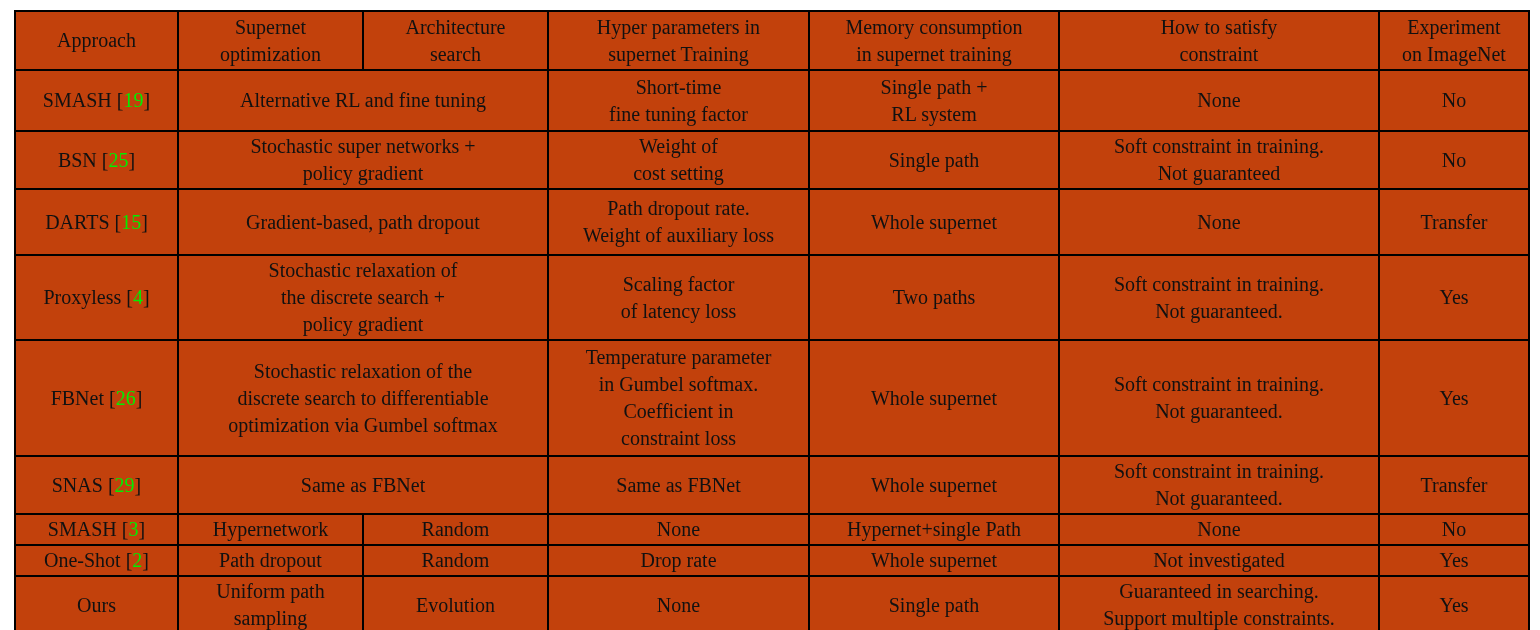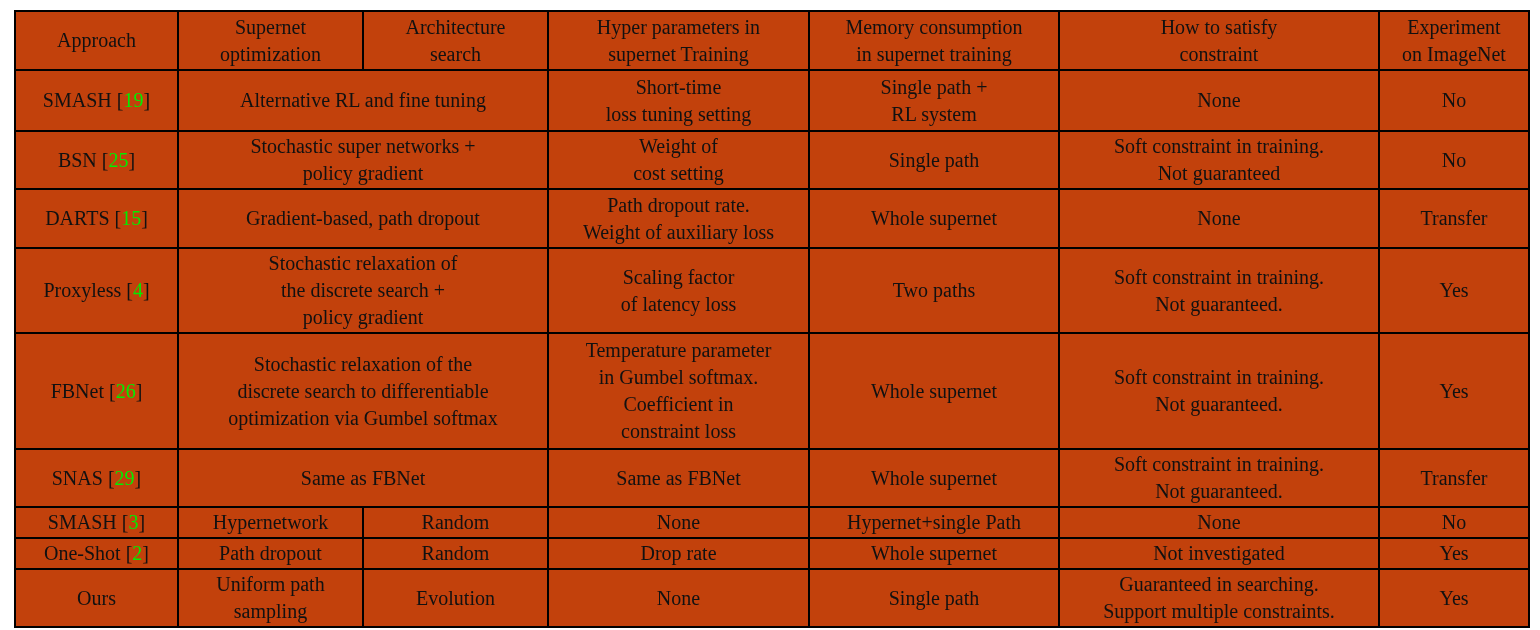--- a/index.html
+++ b/index.html
@@ -34,21 +34,21 @@
     line-height: 1.35;
     white-space: pre-line;
     padding: 1px 4px;
     overflow: hidden;
   }
   .cite-num { color: #00EE00; }
   
   tr.h-head  { height: 59px; }
   tr.h-enas  { height: 61px; }
   tr.h-bsn   { height: 58px; }
-  tr.h-darts { height: 59px; }
+  tr.h-darts { height: 66px; }
   tr.h-proxy { height: 84px; }
   tr.h-fbnet { height: 116px; }
   tr.h-snas  { height: 58px; }
   tr.h-smash { height: 31px; }
   tr.h-oneshot { height: 29px; }
   tr.h-ours  { height: 55px; }
 </style>
 </head>
 <body>
 
@@ -79,21 +79,21 @@
         <th>Experiment
 on ImageNet</th>
       </tr>
     </thead>
     <tbody>
 
       <tr class="h-enas">
         <td><span>SMASH</span> <span><span>[</span><span class="cite-num">19</span><span>]</span></span></td>
         <td colspan="2">Alternative RL and fine tuning</td>
         <td>Short-time
-loss tuning setting</td>
+fine tuning factor</td>
         <td>Single path +
 RL system</td>
         <td>None</td>
         <td>No</td>
       </tr>
 
       <tr class="h-bsn">
         <td><span>BSN</span> <span><span>[</span><span class="cite-num">25</span><span>]</span></span></td>
         <td colspan="2">Stochastic super networks +
 policy gradient</td>

